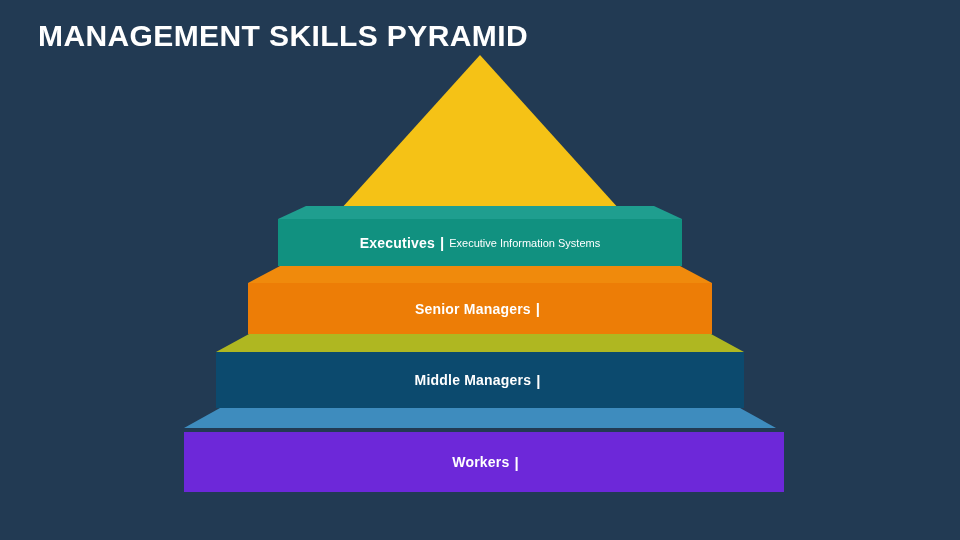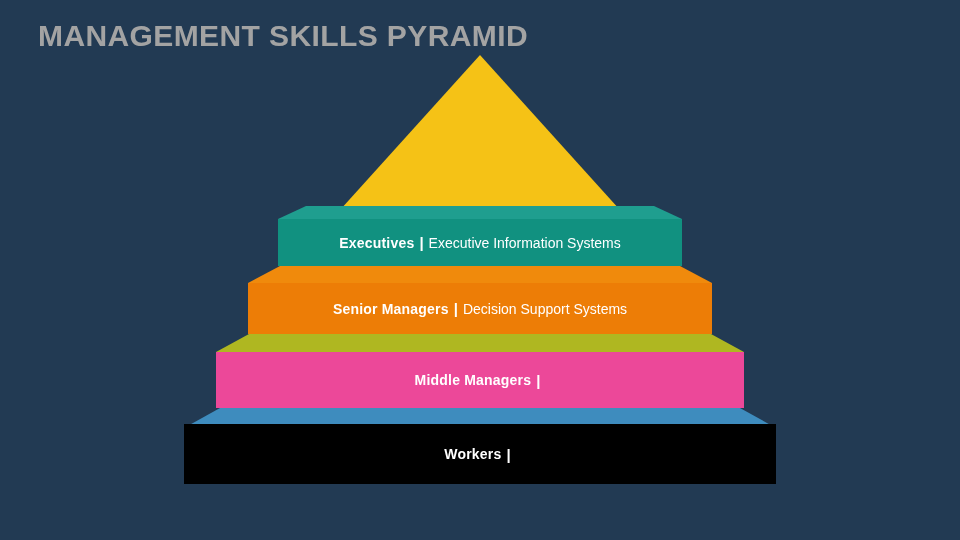--- a/index.html
+++ b/index.html
@@ -18,21 +18,21 @@
     width: 960px;
     height: 540px;
     background: #223a53;
   }
   #title {
     position: absolute;
     left: 38px;
     top: 19px;
     font-size: 30px;
     font-weight: bold;
-    color: #a3a3a3;
+    color: #ffffff;
     letter-spacing: 0.4px;
     white-space: nowrap;
   }
 
   
   #pyramid {
     position: absolute;
     left: 0;
     top: 0;
     width: 960px;
@@ -97,21 +97,21 @@
     font-weight: bold;
     font-size: 14px;
     letter-spacing: 0.2px;
   }
   .band .face .sep {
     font-weight: bold;
     font-size: 15px;
     margin: 0 5px;
   }
   .band .face .sys {
-    font-size: 14px;
+    font-size: 11px;
   }
 
   
   #l2 { left: 278px; top: 206px; width: 404px; height: 60px; }
   #l2 .top {
     height: 0;
     border-bottom: 13px solid #1f9e8f;
     border-left: 28px solid transparent;
     border-right: 28px solid transparent;
     box-sizing: border-box;
@@ -131,32 +131,32 @@
 
   
   #l4 { left: 216px; top: 334px; width: 528px; height: 74px; }
   #l4 .top {
     height: 0;
     border-bottom: 18px solid #afb721;
     border-left: 33px solid transparent;
     border-right: 33px solid transparent;
     box-sizing: border-box;
   }
-  #l4 .face { top: 18px; height: 56px; background: #ec4899; }
+  #l4 .face { top: 18px; height: 56px; background: #0c4a6e; }
 
   
   #l5 { left: 184px; top: 408px; width: 592px; height: 80px; }
   #l5 .top {
     height: 0;
     border-bottom: 20px solid #3e8cbe;
     border-left: 36px solid transparent;
     border-right: 36px solid transparent;
     box-sizing: border-box;
   }
-  #l5 .face { top: 16px; height: 60px; background: #000000; }
+  #l5 .face { top: 24px; height: 60px; background: #6d28d9; padding-left: 8px; }
 </style>
 </head>
 <body>
 
 <div id="slide">
 
   <div id="title">MANAGEMENT SKILLS PYRAMID</div>
 
   <div id="pyramid">
 
@@ -171,21 +171,20 @@
         <span class="sep">|</span>
         <span class="sys">Executive Information Systems</span>
       </div>
     </div>
 
     <div class="band" id="l3">
       <div class="top"></div>
       <div class="face">
         <span class="role">Senior Managers</span>
         <span class="sep">|</span>
-        <span class="sys">Decision Support Systems</span>
       </div>
     </div>
 
     <div class="band" id="l4">
       <div class="top"></div>
       <div class="face">
         <span class="role">Middle Managers</span>
         <span class="sep">|</span>
       </div>
     </div>

